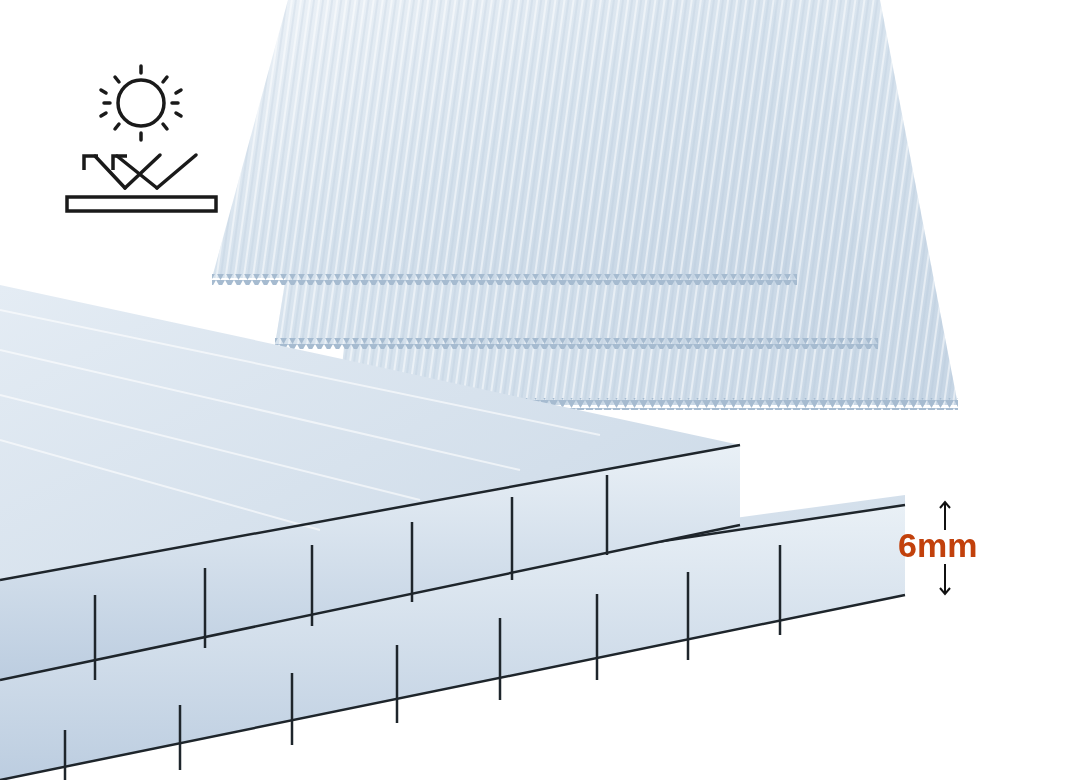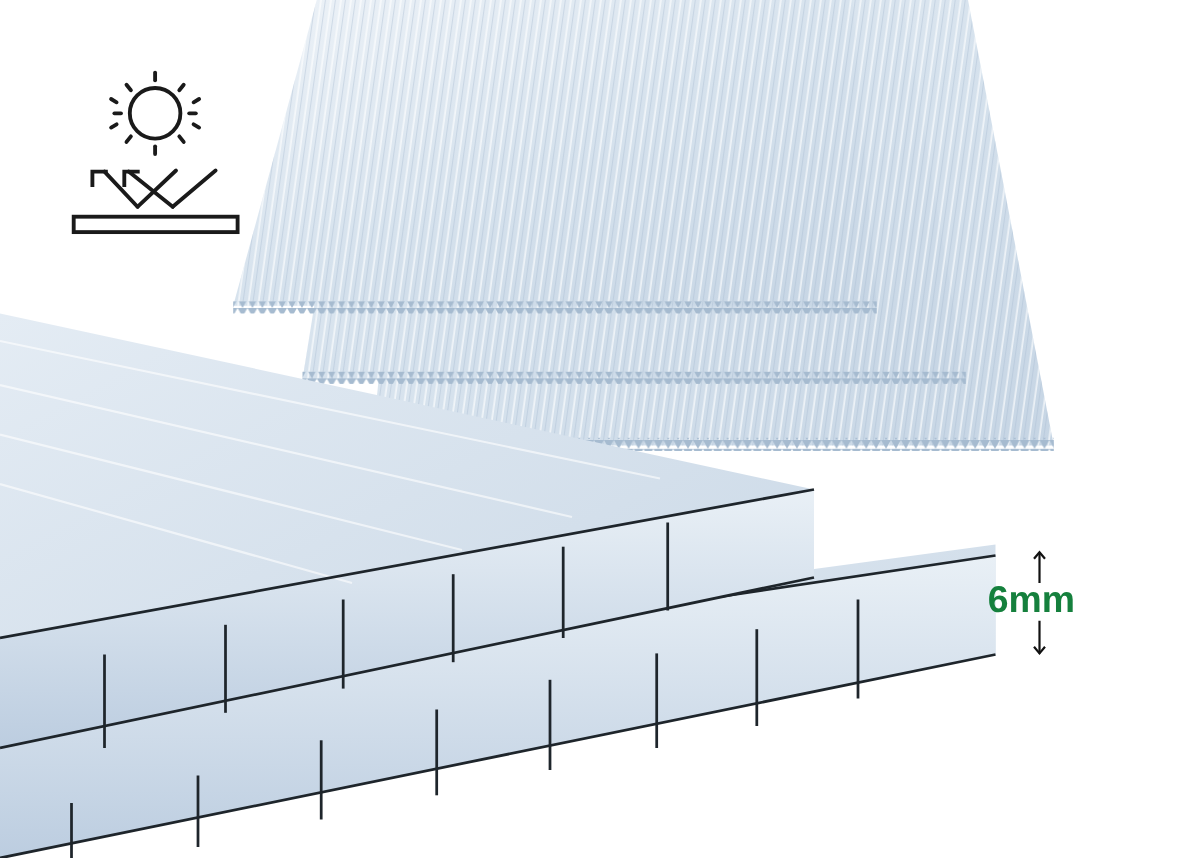--- a/index.html
+++ b/index.html
@@ -1,20 +1,20 @@
 <!DOCTYPE html>
 <html><head>
 <meta charset="utf-8">
 <style>
   html, body { margin:0; padding:0; }
   body { width:1080px; height:780px; overflow:hidden; background:#ffffff; position:relative; font-family:"Liberation Sans", sans-serif; }
   .scene { position:absolute; left:0; top:0; width:1080px; height:780px; }
   .uv-icon { position:absolute; left:60px; top:60px; width:170px; height:160px; }
   .dim { position:absolute; left:898px; top:500px; width:100px; height:100px; }
-  .dim-label { position:absolute; left:0; top:26px; font-family:"Liberation Sans", sans-serif; font-weight:700; font-size:34px; color:#15803d; letter-spacing:0px; }
+  .dim-label { position:absolute; left:0; top:26px; font-family:"Liberation Sans", sans-serif; font-weight:700; font-size:34px; color:#c2410c; letter-spacing:0px; }
   .arrow-up, .arrow-down { position:absolute; left:41px; width:12px; }
   .arrow-up { top:0; height:30px; }
   .arrow-down { top:64px; height:32px; }
 </style>
 </head>
 <body>
 
 <svg class="scene" viewBox="0 0 1080 780" xmlns="http://www.w3.org/2000/svg">
   <defs>
     <linearGradient id="sheetGrad" x1="0" y1="0" x2="1" y2="1">

